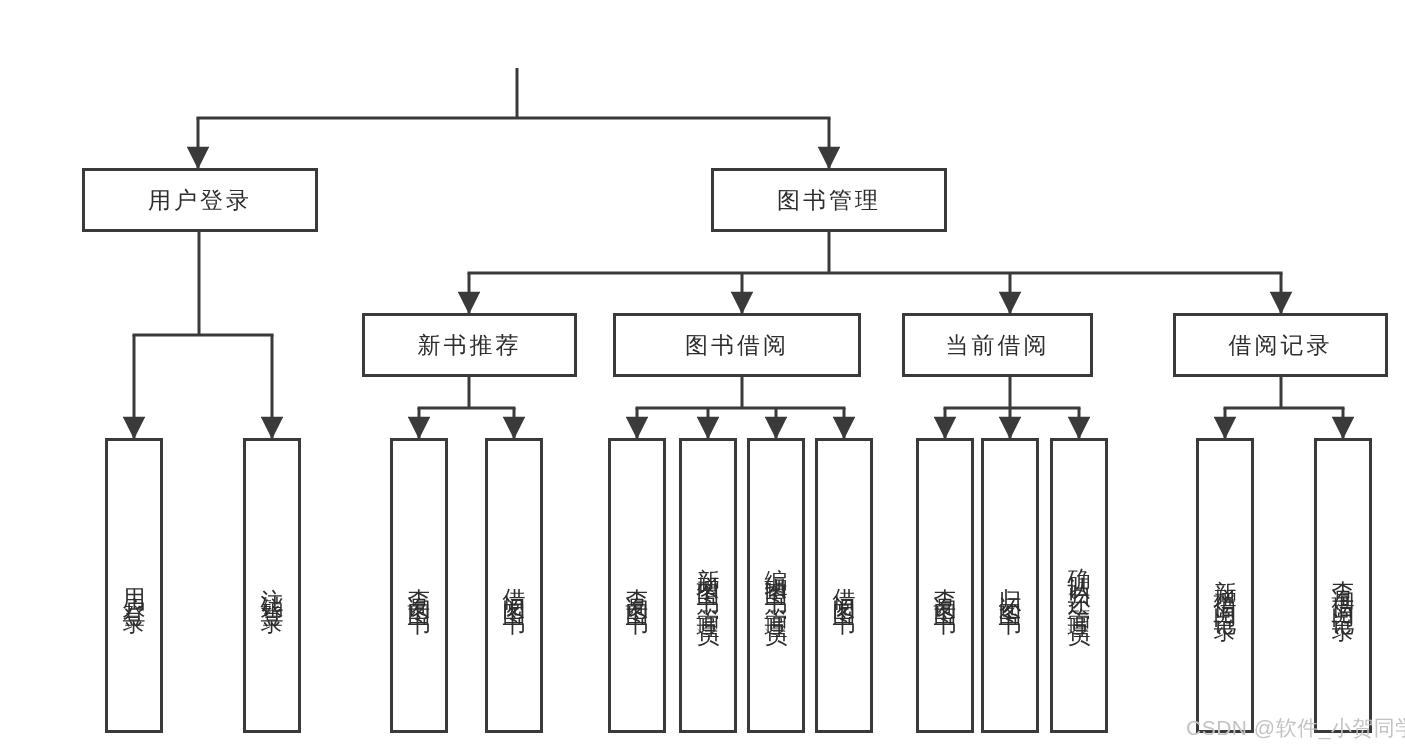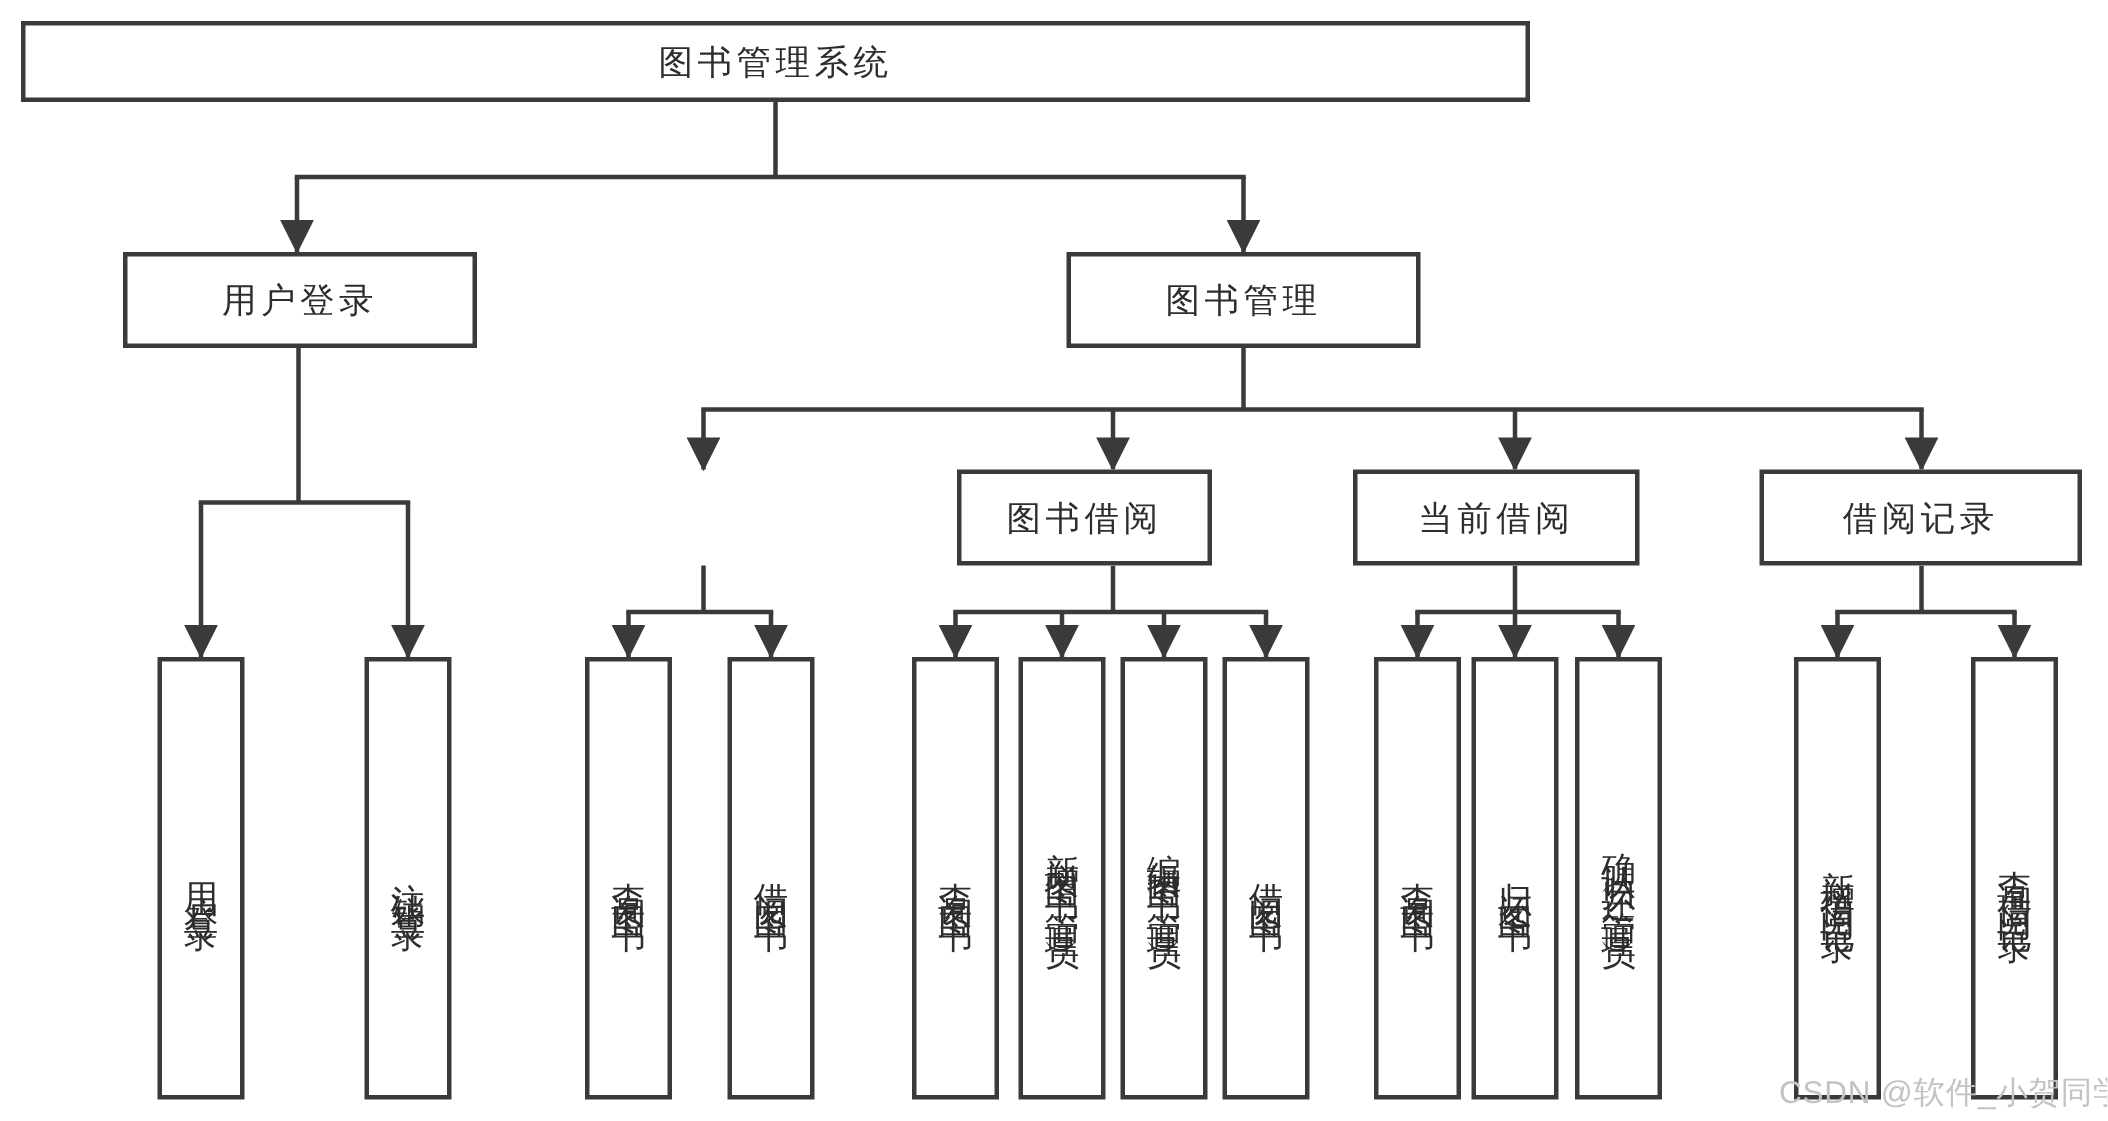--- a/index.html
+++ b/index.html
@@ -38,21 +38,21 @@
     height: 295px;
     writing-mode: vertical-rl;
     text-orientation: mixed;
     letter-spacing: 8px;
     font-size: 23px;
     white-space: normal;
   }
   .n-user-login      { left: 82px;  top: 168px; width: 236px; }
   .n-book-mgmt       { left: 711px; top: 168px; width: 236px; }
   .n-new-book-rec    { left: 362px; top: 313px; width: 215px; }
-  .n-book-borrow     { left: 638px; top: 313px; width: 170px; }
+  .n-book-borrow     { left: 613px; top: 313px; width: 248px; }
   .n-current-borrow  { left: 902px; top: 313px; width: 191px; }
   .n-borrow-records  { left: 1173px; top: 313px; width: 215px; }
   .l1  { left: 105px; }
   .l2  { left: 243px; }
   .l3  { left: 390px; }
   .l4  { left: 485px; }
   .l5  { left: 608px; }
   .l6  { left: 679px; }
   .l7  { left: 747px; }
   .l8  { left: 815px; }
@@ -120,25 +120,25 @@
       <path d="M1010,408 V438" marker-end="url(#arrow)"></path>
       <path d="M1079,408 V438" marker-end="url(#arrow)"></path>
 
       <path d="M1281,377 V408"></path>
       <path d="M1223.5,408 H1344.5"></path>
       <path d="M1225,408 V438" marker-end="url(#arrow)"></path>
       <path d="M1343,408 V438" marker-end="url(#arrow)"></path>
     </g>
   </svg>
 
-  <div class="node root">图书管理系统</div>
 
   <div class="node hbox n-user-login">用户登录</div>
   <div class="node hbox n-book-mgmt">图书管理</div>
 
+  <div class="node hbox n-new-book-rec">新书推荐</div>
   <div class="node hbox n-book-borrow">图书借阅</div>
   <div class="node hbox n-current-borrow">当前借阅</div>
   <div class="node hbox n-borrow-records">借阅记录</div>
 
   <div class="node vbox l1">用户登录</div>
   <div class="node vbox l2">注销登录</div>
   <div class="node vbox l3">查询图书</div>
   <div class="node vbox l4">借阅图书</div>
   <div class="node vbox l5">查询图书</div>
   <div class="node vbox l6">新增图书（管理员）</div>

